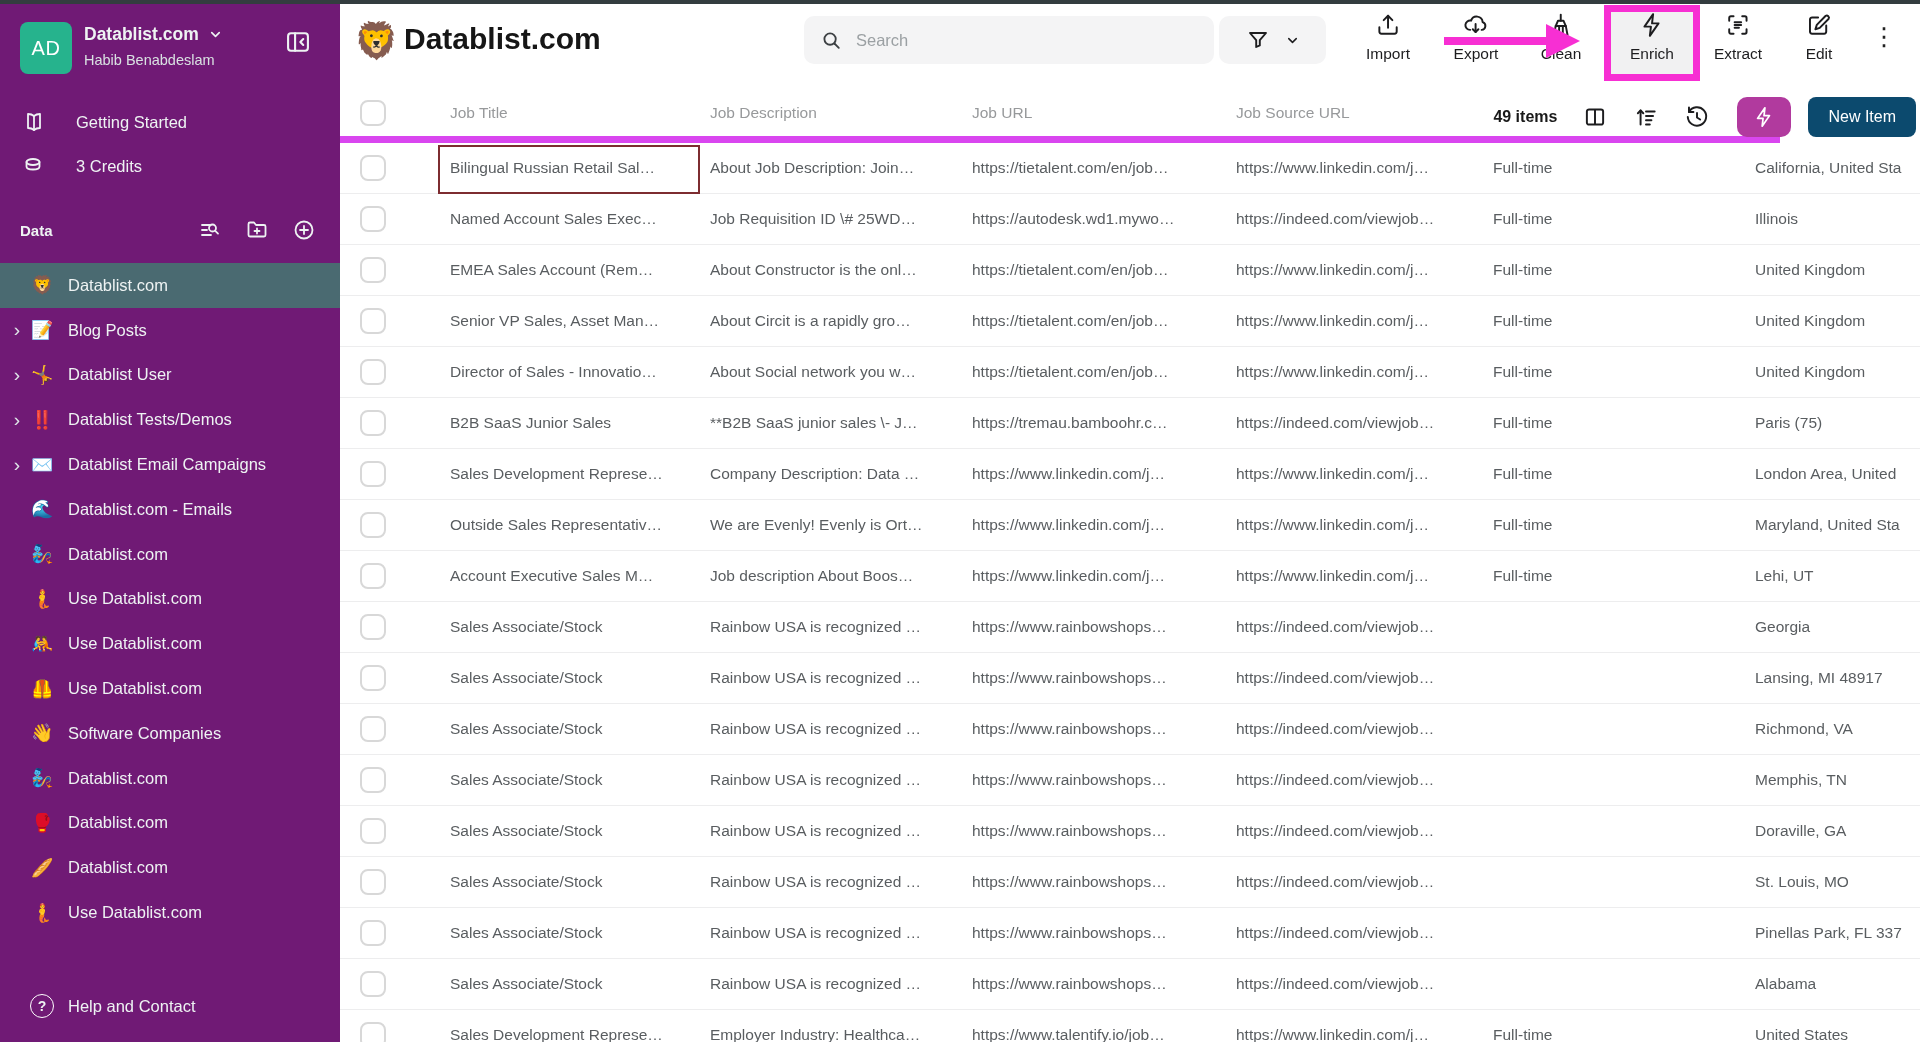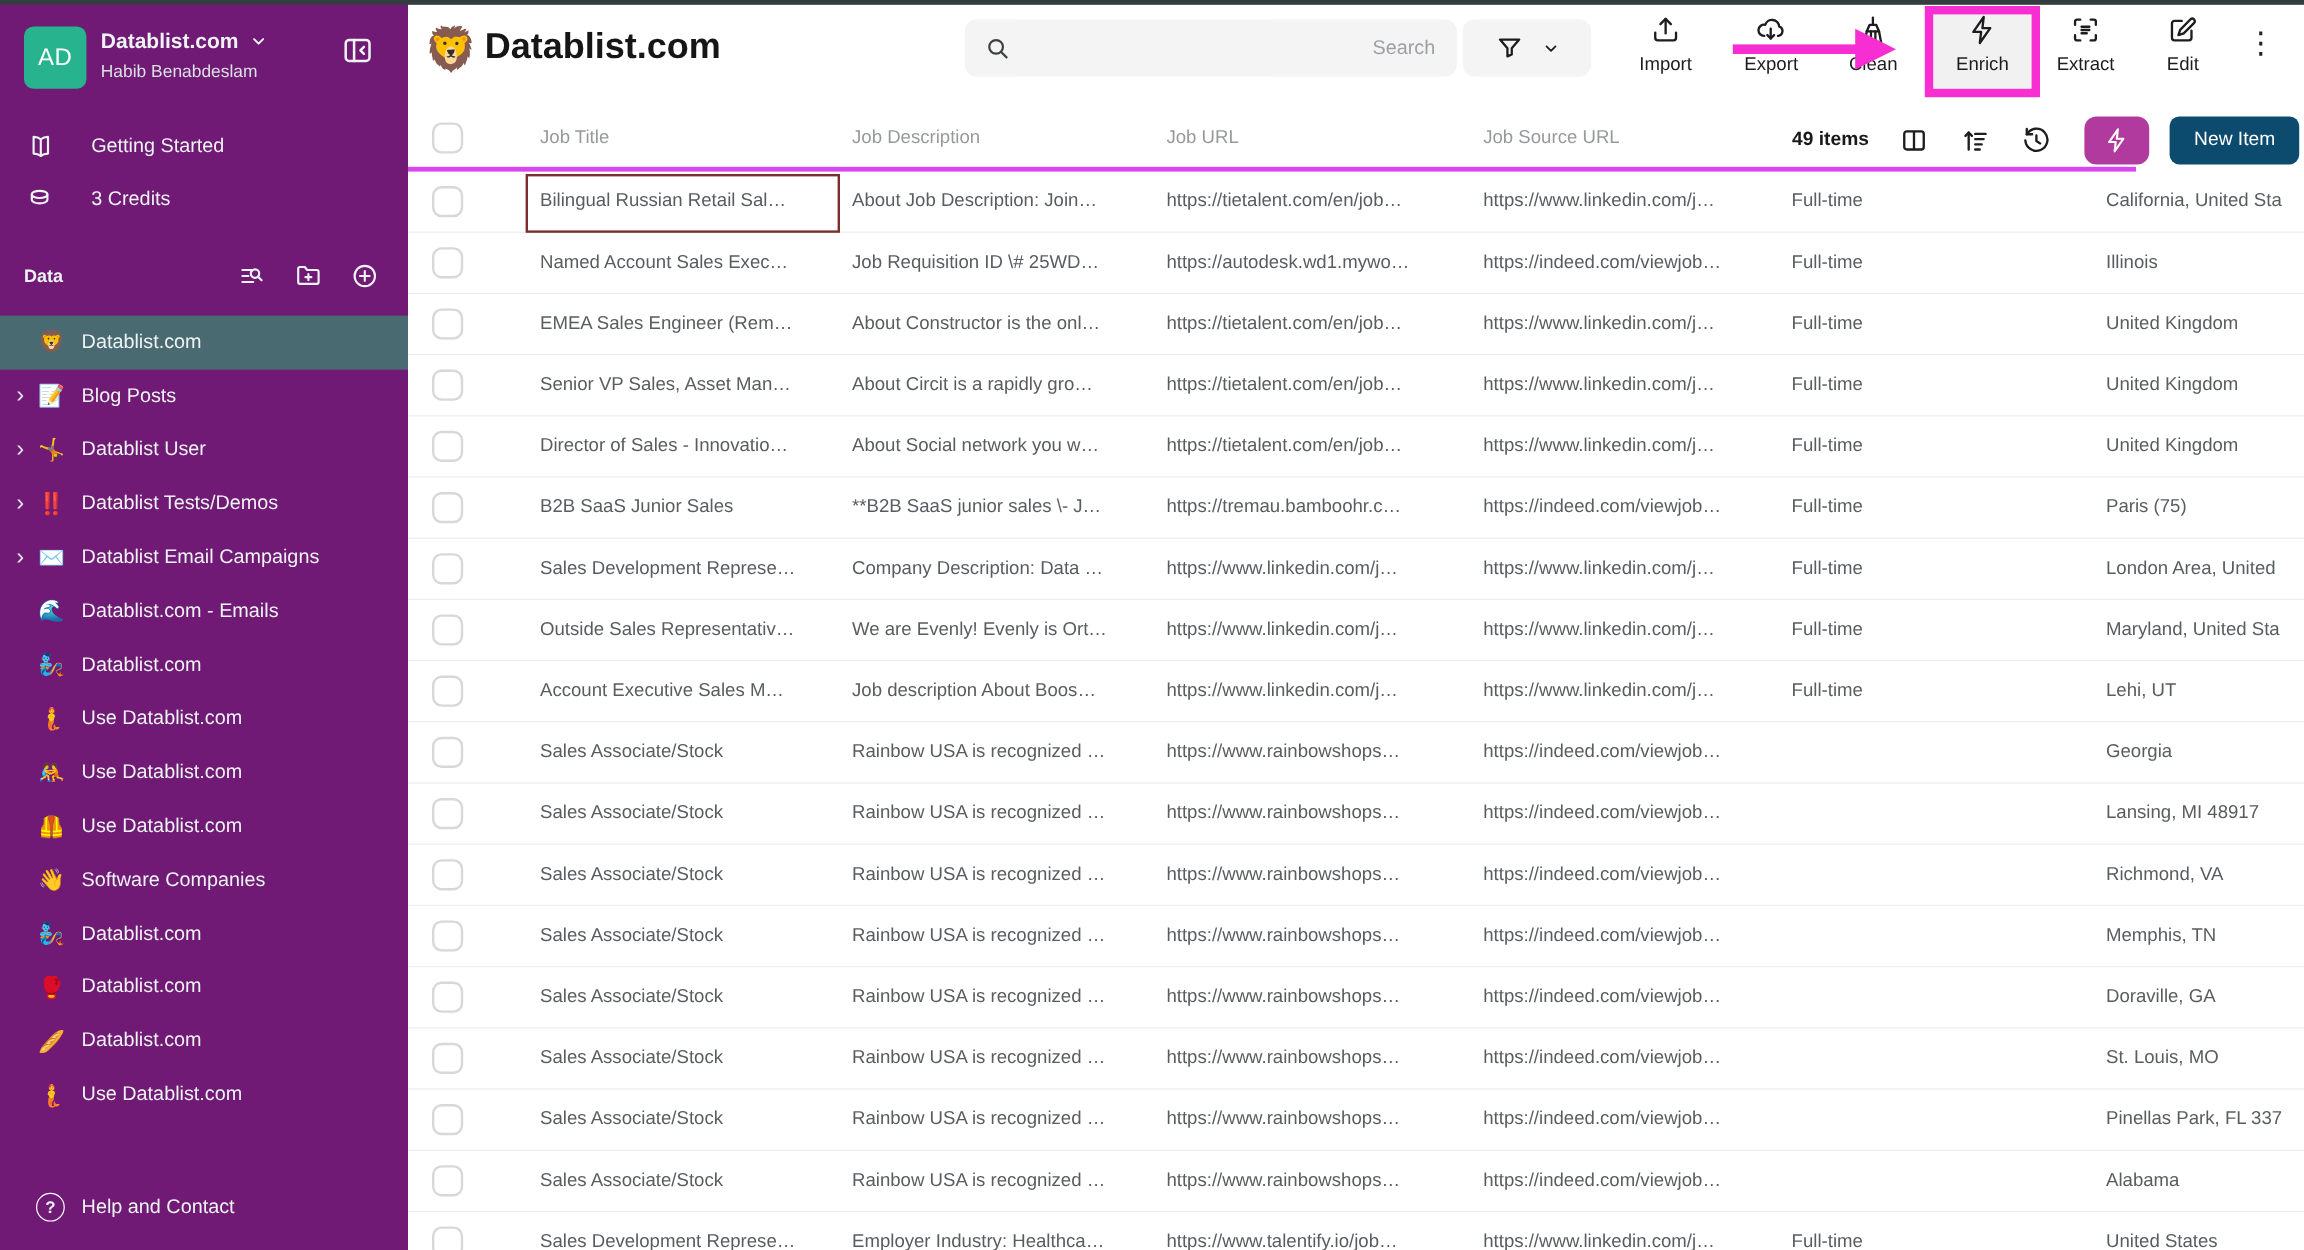--- a/index.html
+++ b/index.html
@@ -33,37 +33,37 @@
     display:flex;align-items:center;justify-content:center;font-size:14px;font-weight:bold;}
   .help-item .slabel{margin-left:14px;font-size:16.5px;}
 
   
   .main{position:relative;flex:1;height:1042px;background:#fff;}
   .logo{position:absolute;left:14px;top:20px;font-size:36px;}
   .page-title{position:absolute;left:64px;top:22px;font-size:30px;font-weight:bold;color:#161616;}
   .search-box{position:absolute;left:464px;top:16px;width:410px;height:48px;background:#f4f4f5;border-radius:10px;
     display:flex;align-items:center;padding:0 16px;gap:12px;}
   .search-box input{border:none;background:transparent;outline:none;font-size:16.5px;color:#333;width:100%;
-    font-family:"Liberation Sans",sans-serif;text-align:right;}
+    font-family:"Liberation Sans",sans-serif;}
   .search-box input::placeholder{color:#9ba0a3;}
   .filter-btn{position:absolute;left:879px;top:16px;width:107px;height:48px;background:#f4f4f5;border-radius:10px;
     display:flex;align-items:center;justify-content:center;gap:15px;cursor:pointer;}
   .toolbar-item{position:absolute;top:12px;transform:translateX(-50%);display:flex;flex-direction:column;
     align-items:center;gap:7px;font-size:15.5px;color:#1d1d1f;cursor:pointer;z-index:2;}
   .kebab{position:absolute;left:1544px;top:24px;transform:translateX(-50%);font-size:25px;color:#222;
     cursor:pointer;z-index:2;line-height:1;}
   .enrich-box{position:absolute;left:1264px;top:5px;width:96px;height:76px;border:7px solid #f72fd3;
     background:#f1f1f2;z-index:1;}
   .annot-arrow{position:absolute;left:1104px;top:24px;z-index:60;pointer-events:none;}
   .annot-arrow .shaft{position:absolute;left:0;top:13px;width:104px;height:8px;background:#f72fd3;}
   .annot-arrow .head{position:absolute;left:102px;top:0;width:0;height:0;border-left:34px solid #f72fd3;
     border-top:17px solid transparent;border-bottom:17px solid transparent;}
 
   
-  .thead{position:absolute;top:90px;left:0;width:1440px;height:53px;border-bottom:4px solid #d946ef;
+  .thead{position:absolute;top:90px;left:0;width:1440px;height:53px;border-bottom:7px solid #d946ef;
     display:grid;grid-template-columns:110px 260px 262px 264px 257px 262px 1fr;align-items:center;}
   .col-label{color:#97999b;font-size:15.5px;white-space:nowrap;overflow:hidden;}
   .thead-controls{position:absolute;top:90px;right:4px;height:53px;display:flex;align-items:center;gap:25px;z-index:10;background:transparent;}
   .items-count{font-size:16px;font-weight:bold;color:#191919;white-space:nowrap;}
   .hicon{width:26px;height:26px;cursor:pointer;}
   .purple-btn{width:54px;height:40px;border-radius:10px;background:#b13a9e;display:flex;align-items:center;
     justify-content:center;cursor:pointer;margin-left:2px;}
   .new-item-btn{height:40px;border-radius:8px;background:#0c4a6e;color:#fff;font-size:16px;display:flex;
     align-items:center;padding:0 20px;cursor:pointer;margin-left:-8px;white-space:nowrap;}
   .tbody{position:absolute;top:143px;left:0;width:1580px;}
@@ -391,21 +391,21 @@
           <div class="tcell">Job Requisition ID \# 25WD…</div>
           <div class="tcell">https://autodesk.wd1.mywo…</div>
           <div class="tcell">https://indeed.com/viewjob…</div>
           <div class="tcell">Full-time</div>
           <div class="tcell">Illinois</div>
         </div>
         <div class="trow">
           <div class="cell-check">
             <span class="checkbox"></span>
           </div>
-          <div class="tcell">EMEA Sales Engineer (Rem…</div>
+          <div class="tcell">EMEA Sales Account (Rem…</div>
           <div class="tcell">About Constructor is the onl…</div>
           <div class="tcell">https://tietalent.com/en/job…</div>
           <div class="tcell">https://www.linkedin.com/j…</div>
           <div class="tcell">Full-time</div>
           <div class="tcell">United Kingdom</div>
         </div>
         <div class="trow">
           <div class="cell-check">
             <span class="checkbox"></span>
           </div>

